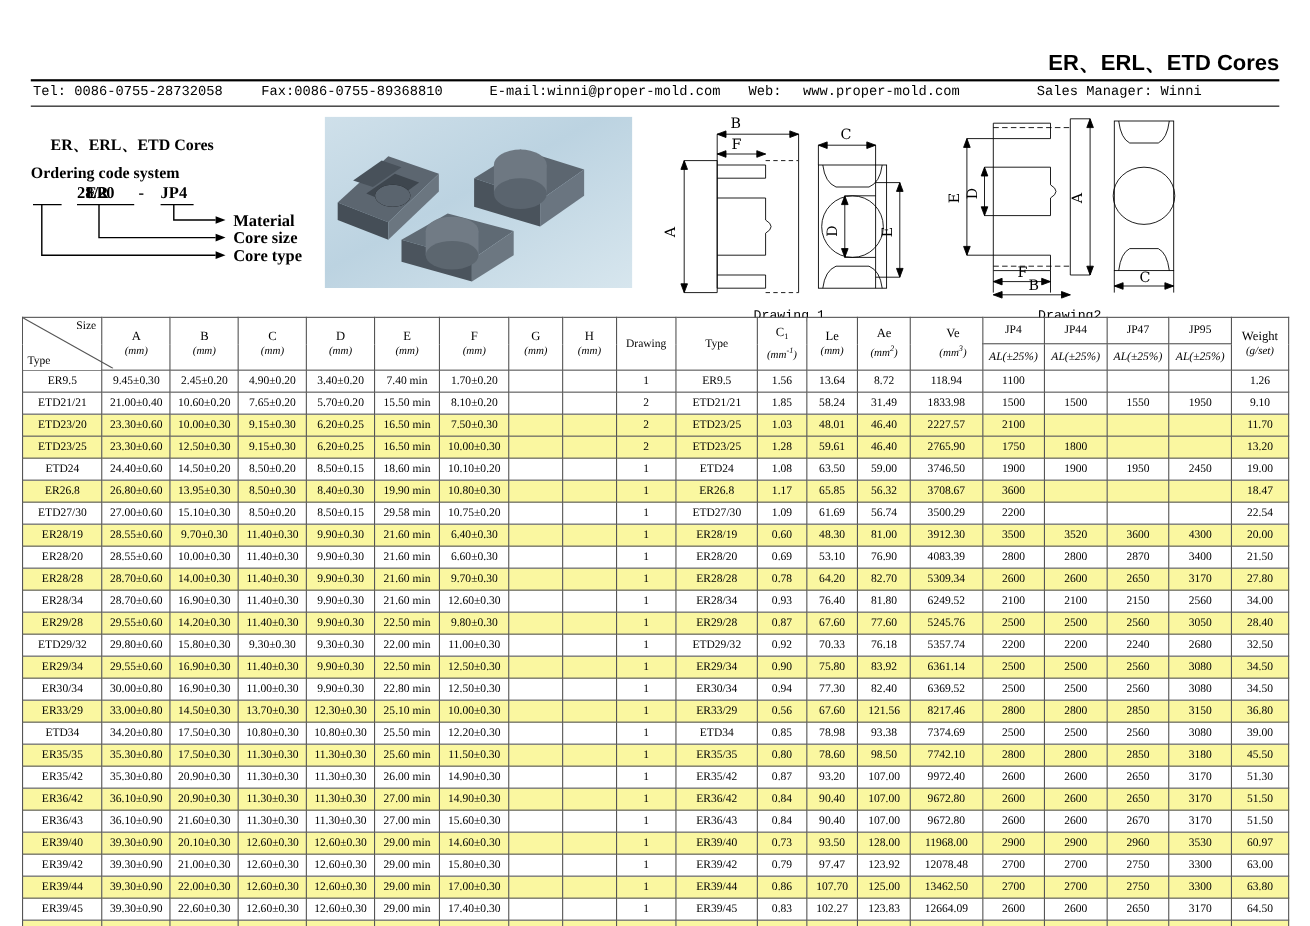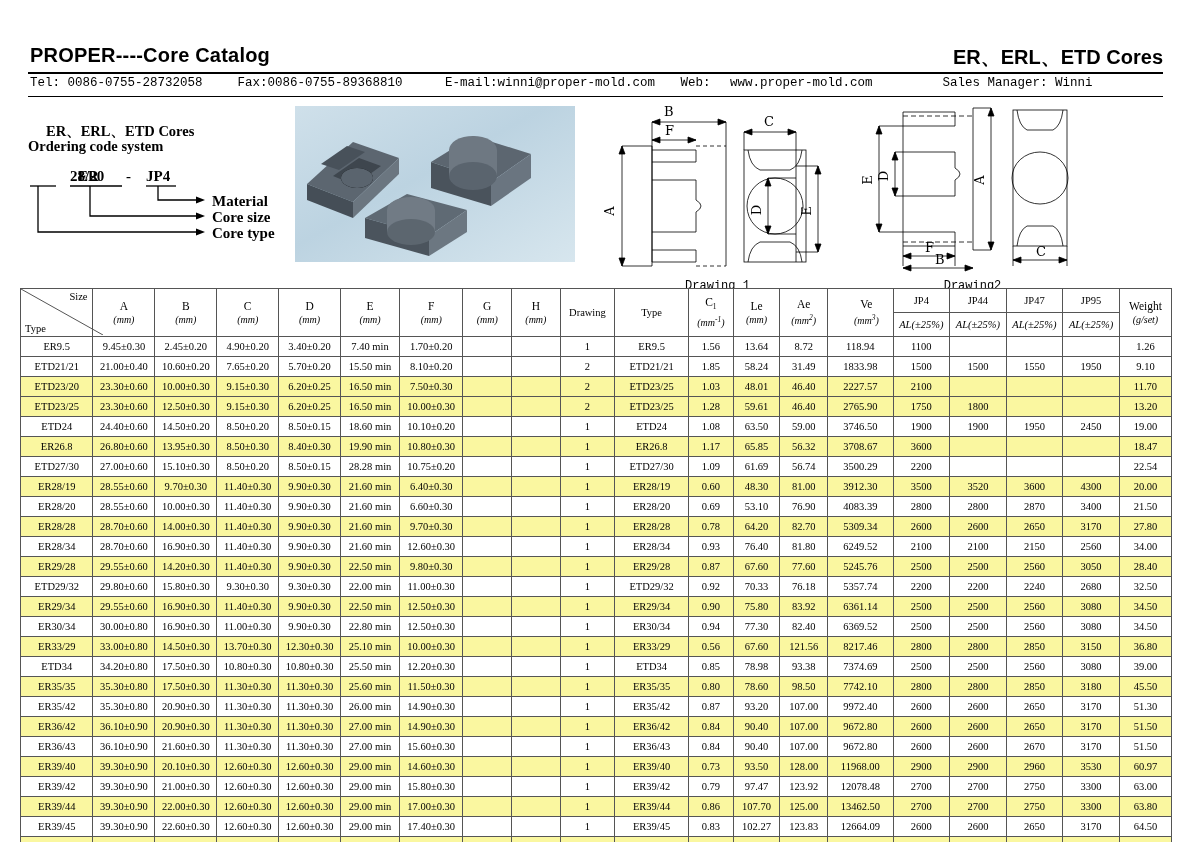--- a/index.html
+++ b/index.html
@@ -33,21 +33,21 @@
   .c1{width:160px;}
   .c2{width:200px;padding-left:40px;}
   .c3{width:228px;}
   .c4{width:42px;}
   .c5{width:205px;}
 
   
   .order{position:absolute;left:28px;top:122px;width:265px;height:120px;
          font-family:"Liberation Serif", serif;font-weight:bold;font-size:14.5px;}
   .order .ln1{position:absolute;left:18px;top:0px;white-space:nowrap;}
-  .order .ln2{position:absolute;left:0px;top:16px;white-space:nowrap;}
+  .order .ln2{position:absolute;left:0px;top:28px;white-space:nowrap;}
   .order svg{position:absolute;left:-4px;top:44px;}
   .ocode{position:absolute;font-weight:bold;font-size:15px;}
 
   
   .photo{position:absolute;left:295px;top:106px;width:280px;height:156px;
          border:0;overflow:hidden;}
 
   
   .draw1{position:absolute;left:600px;top:100px;width:235px;height:186px;}
   .draw2{position:absolute;left:855px;top:100px;width:235px;height:186px;}
@@ -76,21 +76,20 @@
   th.corner .tplbl{position:absolute;left:4px;bottom:1px;font-size:10.5px;}
   th.corner svg{position:absolute;left:0;top:0;}
   .grpcell{height:11px;line-height:11px;font-size:10.5px;}
 </style>
 </head>
 <body>
 
 <div class="page">
 
   <div class="hdr">
-    <div class="hdr-title">PROPER----Core Catalog</div>
     <div class="hdr-right">ER、ERL、ETD Cores</div>
     <div class="hdr-rule1"></div>
     <div class="hdr-rule2"></div>
     <div class="contact">
       <span class="c1">Tel: 0086-0755-28732058</span>
       <span class="c2">Fax:0086-0755-89368810</span>
       <span class="c3">E-mail:winni@proper-mold.com</span>
       <span class="c4">Web:</span>
       <span class="c5">www.proper-mold.com</span>
       <span>Sales Manager: Winni</span>
@@ -518,21 +517,21 @@
             <td></td>
             <td></td>
             <td>18.47</td>
           </tr>
           <tr class="norm">
             <td class="typecol">ETD27/30</td>
             <td>27.00±0.60</td>
             <td>15.10±0.30</td>
             <td>8.50±0.20</td>
             <td>8.50±0.15</td>
-            <td>28.28 min</td>
+            <td>29.58 min</td>
             <td>10.75±0.20</td>
             <td></td>
             <td></td>
             <td>1</td>
             <td>ETD27/30</td>
             <td>1.09</td>
             <td>61.69</td>
             <td>56.74</td>
             <td>3500.29</td>
             <td>2200</td>

